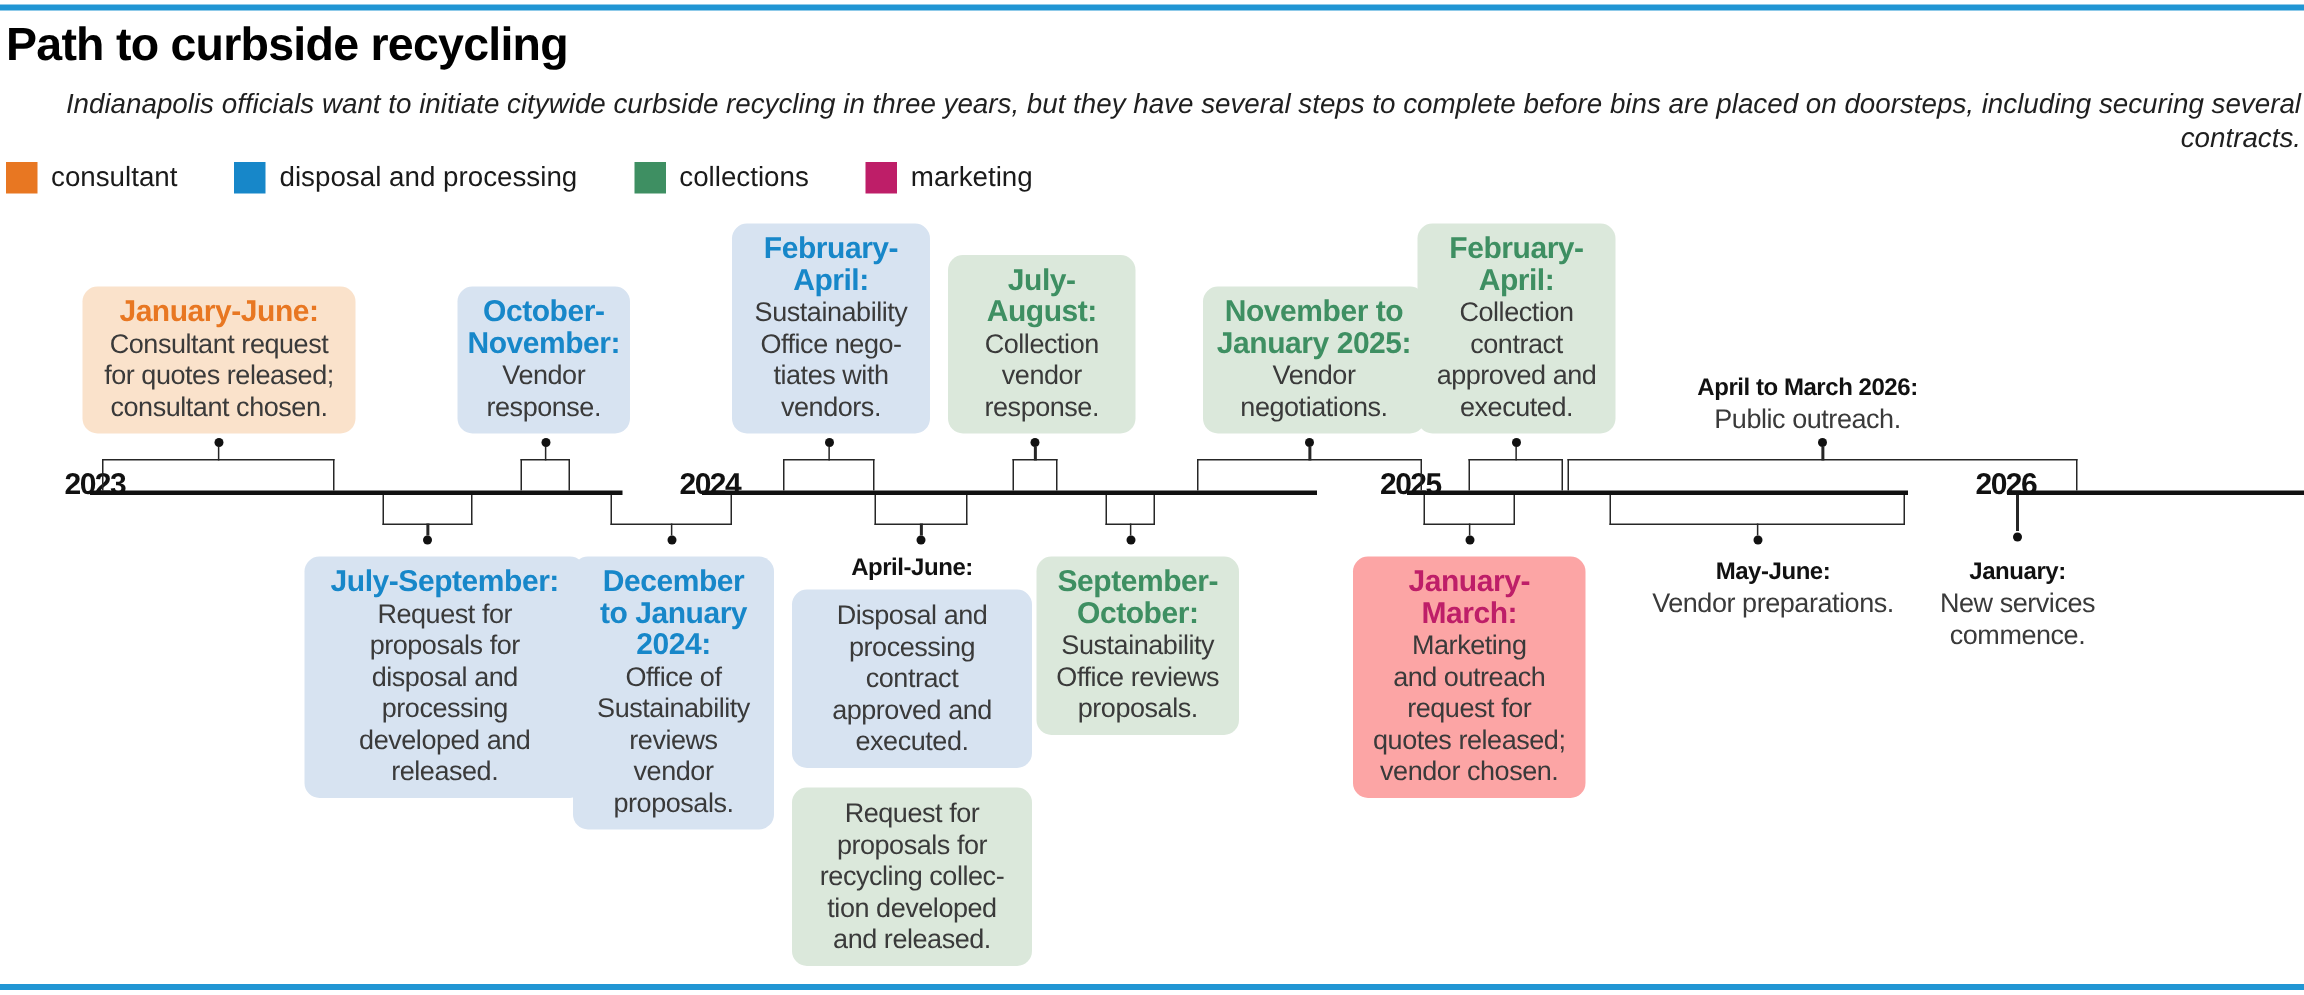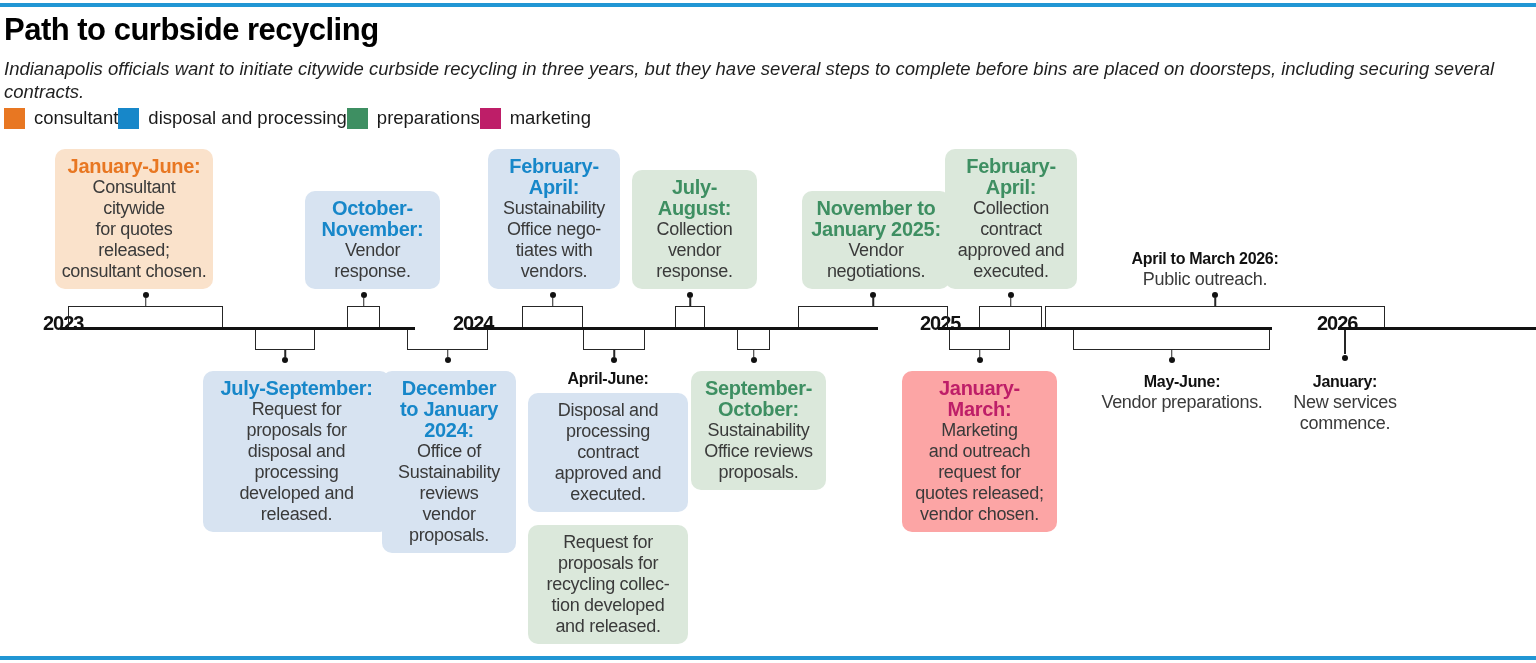--- a/index.html
+++ b/index.html
@@ -4,22 +4,22 @@
 <style>
   html,body{margin:0;padding:0;background:#ffffff;}
   #canvas{
     position:relative;width:1536px;height:663px;overflow:hidden;background:#fff;
     font-family:"Liberation Sans","DejaVu Sans",sans-serif;color:#1a1a1a;
   }
   .rule{position:absolute;left:0;width:1536px;height:4px;background:#2196D4;}
   .rule.top{top:3px;}
   .rule.bottom{top:656px;}
   .title{position:absolute;left:4px;top:12px;font-size:31px;font-weight:800;letter-spacing:-0.5px;color:#000;}
-  .subtitle{position:absolute;left:4px;top:57px;width:1530px;font-size:18.5px;line-height:23px;font-style:italic;color:#1f1f1f;}
-  .legend{position:absolute;left:4px;top:107px;display:flex;align-items:center;font-size:18.5px;color:#1a1a1a;}
+  .subtitle{position:absolute;left:4px;top:57px;width:1530px;font-size:18.5px;line-height:23px;font-style:italic;color:#1f1f1f;text-align:right;}
+  .legend{position:absolute;left:4px;top:107px;display:flex;gap:38px;align-items:center;font-size:18.5px;color:#1a1a1a;}
   .litem{display:flex;align-items:center;gap:9px;}
   .sw{width:21px;height:21px;display:inline-block;}
   .sw-consultant{background:#E87722;}
   .sw-disposal{background:#1787C9;}
   .sw-collections{background:#3E8F62;}
   .sw-marketing{background:#BE1E68;}
 
   .tl-seg{position:absolute;top:327px;height:3px;background:#111;}
   .year{position:absolute;top:312px;font-size:20px;font-weight:bold;letter-spacing:-1px;color:#111;margin-left:41px;}
 
@@ -62,21 +62,21 @@
     <div class="litem">
       <span class="sw sw-consultant"></span>
       <span>consultant</span>
     </div>
     <div class="litem">
       <span class="sw sw-disposal"></span>
       <span>disposal and processing</span>
     </div>
     <div class="litem">
       <span class="sw sw-collections"></span>
-      <span>preparations</span>
+      <span>collections</span>
     </div>
     <div class="litem">
       <span class="sw sw-marketing"></span>
       <span>marketing</span>
     </div>
   </div>
 
   <div class="tl-seg" style="left:60px;width:355px;"></div>
   <div class="tl-seg" style="left:468px;width:410px;"></div>
   <div class="tl-seg" style="left:938px;width:334px;"></div>
@@ -136,27 +136,27 @@
       <span class="dot"></span>
     </div>
   <div class="br-down" style="left:1073px;width:197px;">
       <span class="stem"></span>
       <span class="dot"></span>
     </div>
   <div class="marker" style="left:1344px;">
       <span class="dot"></span>
     </div>
 
-  <div class="ebox bg-consultant" style="left:55px;width:158px;bottom:374px;">
+  <div class="ebox bg-consultant" style="left:55px;width:182px;bottom:374px;">
     <div class="ehead c-consultant">January-June:</div>
-    <div class="ebody">Consultant citywide
+    <div class="ebody">Consultant request
 for quotes released;
 consultant chosen.</div>
   </div>
-  <div class="ebox bg-disposal" style="left:305px;width:135px;bottom:374px;">
+  <div class="ebox bg-disposal" style="left:305px;width:115px;bottom:374px;">
     <div class="ehead c-disposal">October-
 November:</div>
     <div class="ebody">Vendor
 response.</div>
   </div>
   <div class="ebox bg-disposal" style="left:488px;width:132px;bottom:374px;">
     <div class="ehead c-disposal">February-
 April:</div>
     <div class="ebody">Sustainability
 Office nego-

